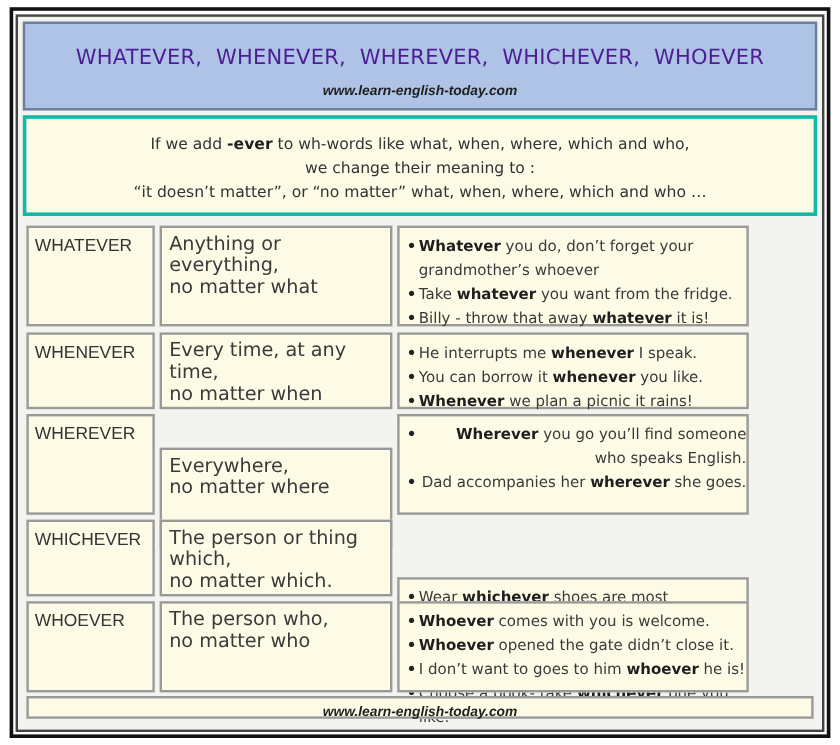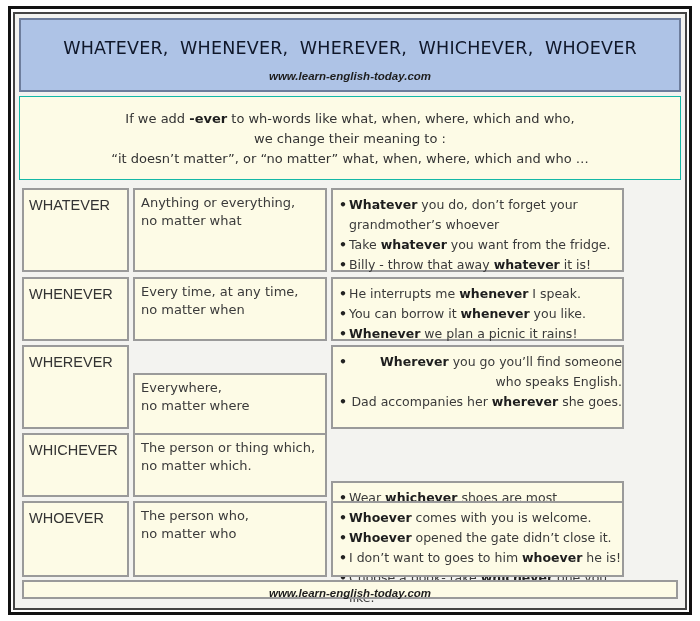--- a/index.html
+++ b/index.html
@@ -15,51 +15,51 @@
       border: 2px solid #444444; background: #f3f3f0;
     }
 
     .header {
       position: absolute; left: 19px; top: 18px; width: 662px; height: 74px;
       background: #aec3e6; border: 2px solid #6d7d9c;
       text-align: center;
     }
     .header-title {
       font-family: "DejaVu Sans", sans-serif;
-      font-size: 17.5px; color: #0f172a; letter-spacing: 0.2px;
+      font-size: 17.5px; color: #4c1d95; letter-spacing: 0.2px;
       margin-top: 18px; white-space: pre; display: block;
     }
     .header-url {
       font-family: "Liberation Sans", sans-serif; font-style: italic; font-weight: bold;
       font-size: 11.5px; color: #1e1e1e; margin-top: 12px; display: block;
     }
 
     .intro {
       position: absolute; left: 19px; top: 96px; width: 662px; height: 84px;
-      background: #fdfbe6; border: 1px solid #14b8a6;
+      background: #fdfbe6; border: 3px solid #14b8a6;
       text-align: center; font-size: 13px; line-height: 20px; color: #333;
       padding-top: 12px;
     }
     .intro b { color: #1e1e1e; }
 
     .row { position: absolute; left: 19px; width: 662px; }
     .cell {
       position: absolute; top: 0; background: #fdfbe6;
       border: 2px solid #9a9a9a;
     }
     .c-word { left: 3px; width: 107px; }
     .c-def { left: 114px; width: 194px; }
     .c-ex { left: 312px; width: 293px; }
 
     .word {
       font-family: "Liberation Sans", sans-serif; font-size: 14.5px; color: #333;
       padding: 7px 0 0 5px; display: block; white-space: nowrap;
     }
     .def {
-      font-size: 13px; line-height: 18px; color: #3a3a3a;
+      font-size: 16px; line-height: 18px; color: #3a3a3a;
       padding: 4px 0 0 6px; white-space: pre-line; display: block;
     }
     .ex-list { list-style: none; padding: 5px 0 0 6px; }
     .ex-list li {
       font-size: 12.5px; line-height: 20px; color: #3a3a3a; position: relative;
       padding-left: 10px;
     }
     .ex-list li::before {
       content: "\2022"; position: absolute; left: 0; top: 0; color: #222; font-weight: bold;
     }

